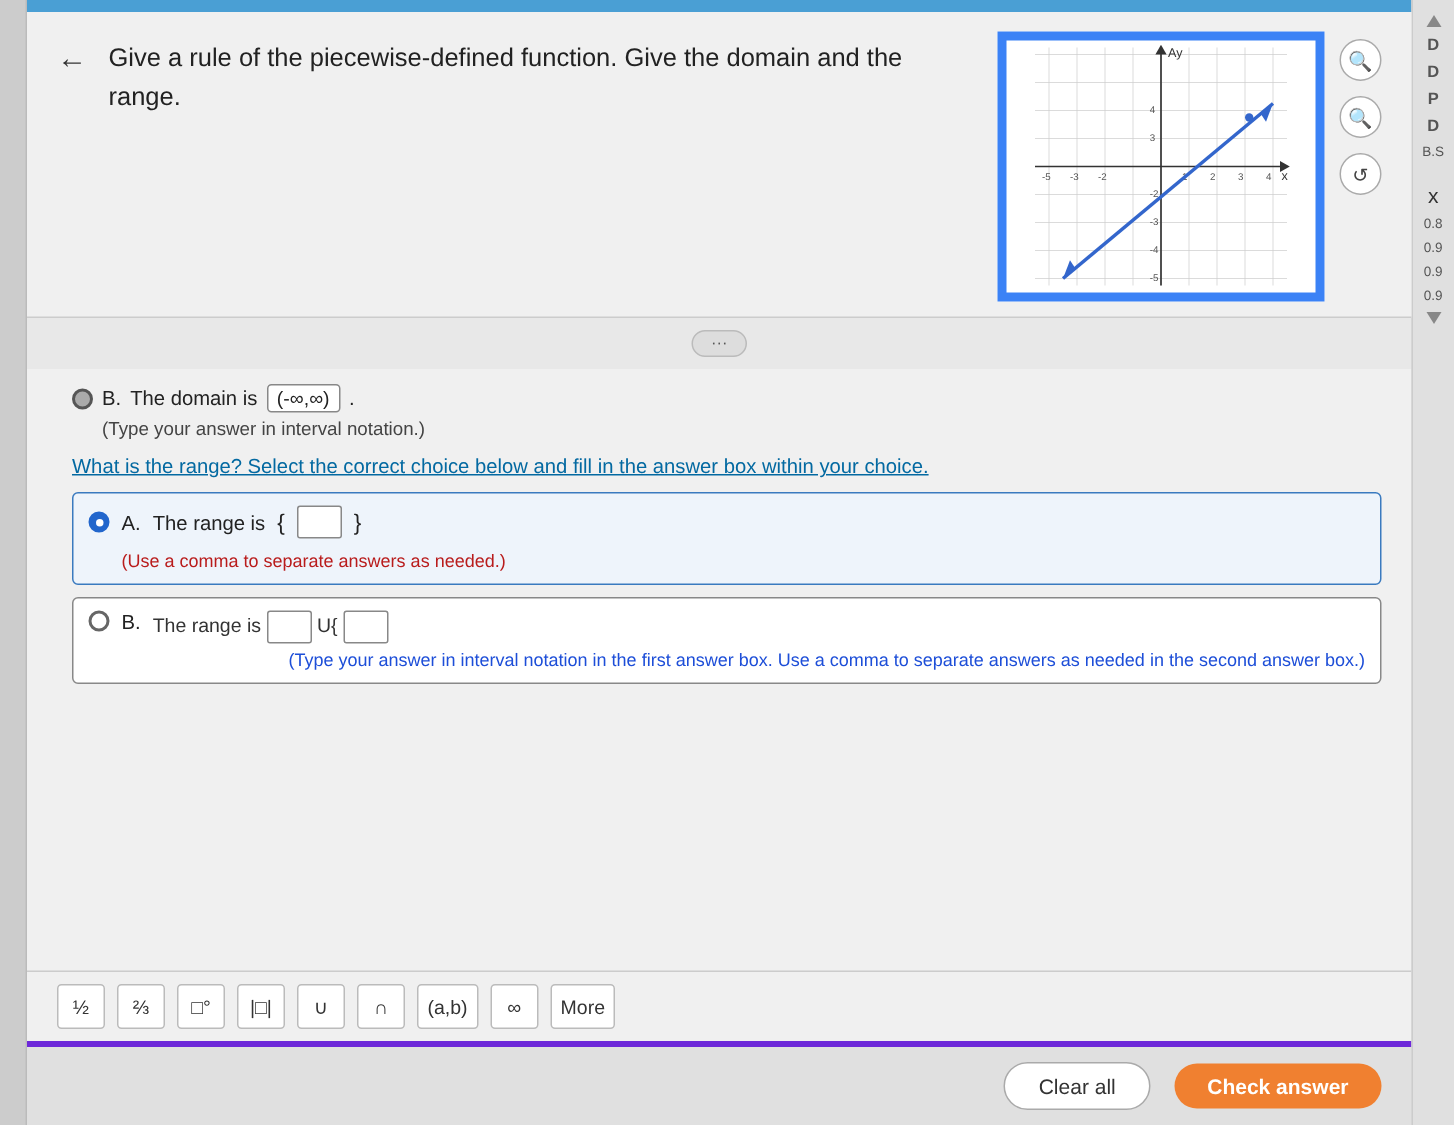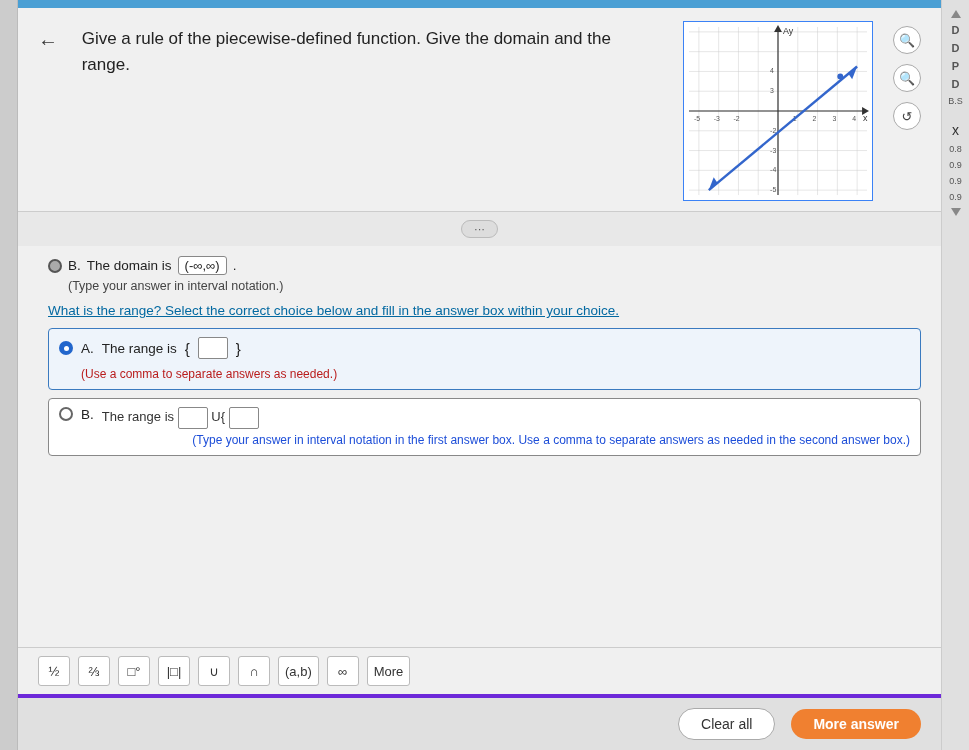--- a/index.html
+++ b/index.html
@@ -47,24 +47,24 @@
       max-width: 580px;
     }
 
     .question-text {
       font-size: 17px;
       color: #222;
       line-height: 1.5;
     }
 
     .graph-container {
-      width: 190px;
+      width: 218px;
       height: 180px;
       background: white;
-      border: 1px solid #3b82f6;
+      border: 6px solid #3b82f6;
       position: relative;
       margin-left: 10px;
       margin-top: -5px;
     }
 
     .graph-svg {
       width: 100%;
       height: 100%;
     }
 
@@ -484,21 +484,21 @@
     <button class="math-btn">|□|</button>
     <button class="math-btn">∪</button>
     <button class="math-btn">∩</button>
     <button class="math-btn">(a,b)</button>
     <button class="math-btn">∞</button>
     <button class="math-btn">More</button>
   </div>
 
   <div class="bottom-bar">
     <button class="clear-all-btn">Clear all</button>
-    <button class="check-answer-btn">More answer</button>
+    <button class="check-answer-btn">Check answer</button>
   </div>
 </div>
 
 <div class="right-sidebar">
   <div class="triangle-up"></div>
   <div class="sidebar-letter">D</div>
   <div class="sidebar-letter">D</div>
   <div class="sidebar-letter">P</div>
   <div class="sidebar-letter">D</div>
   <div class="score-item">B.S</div>

